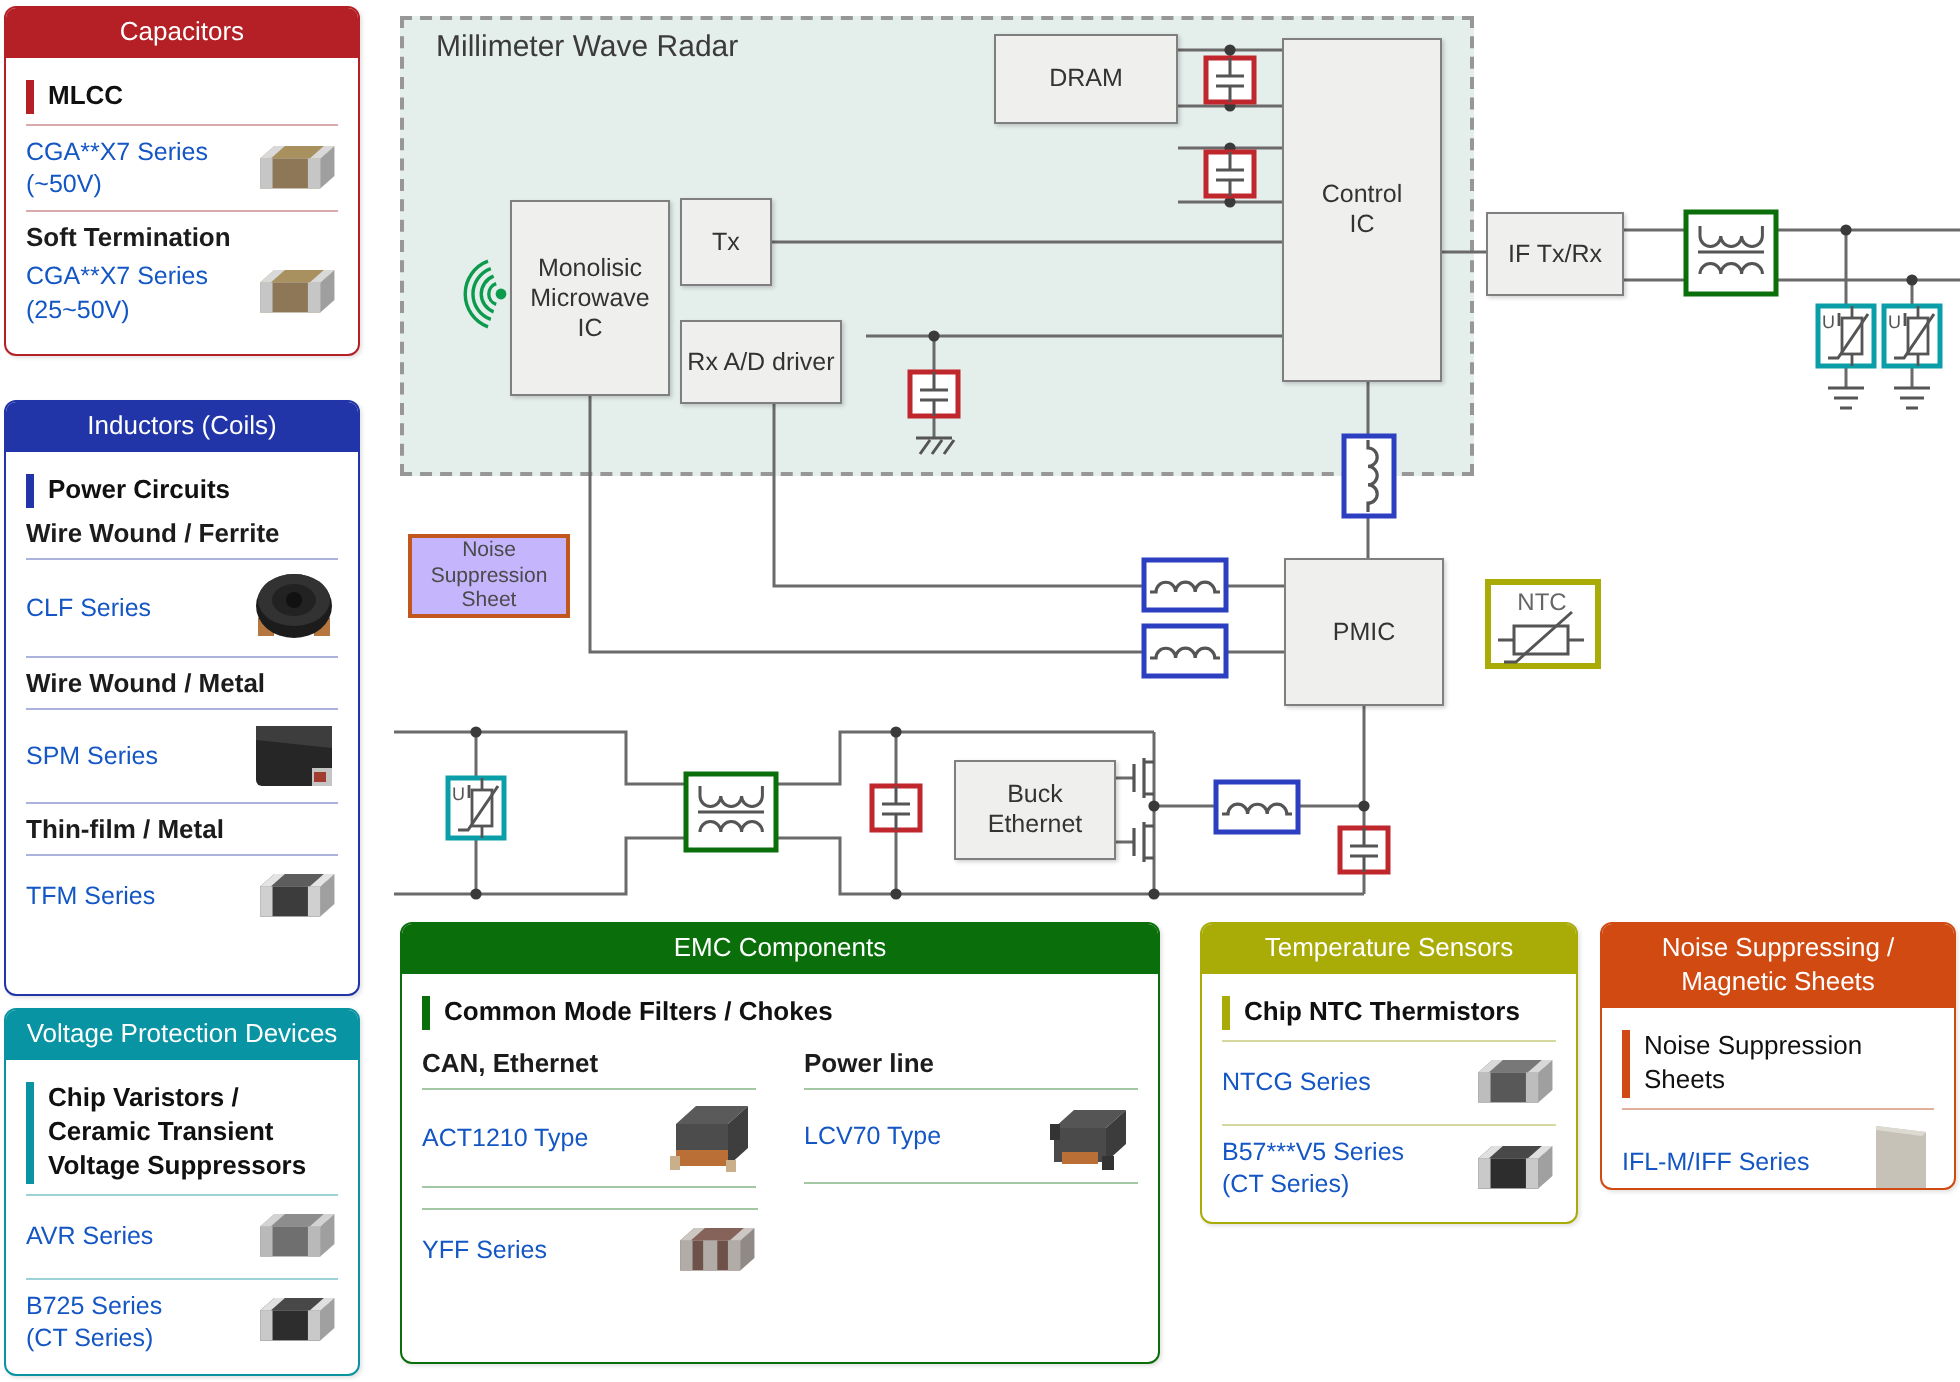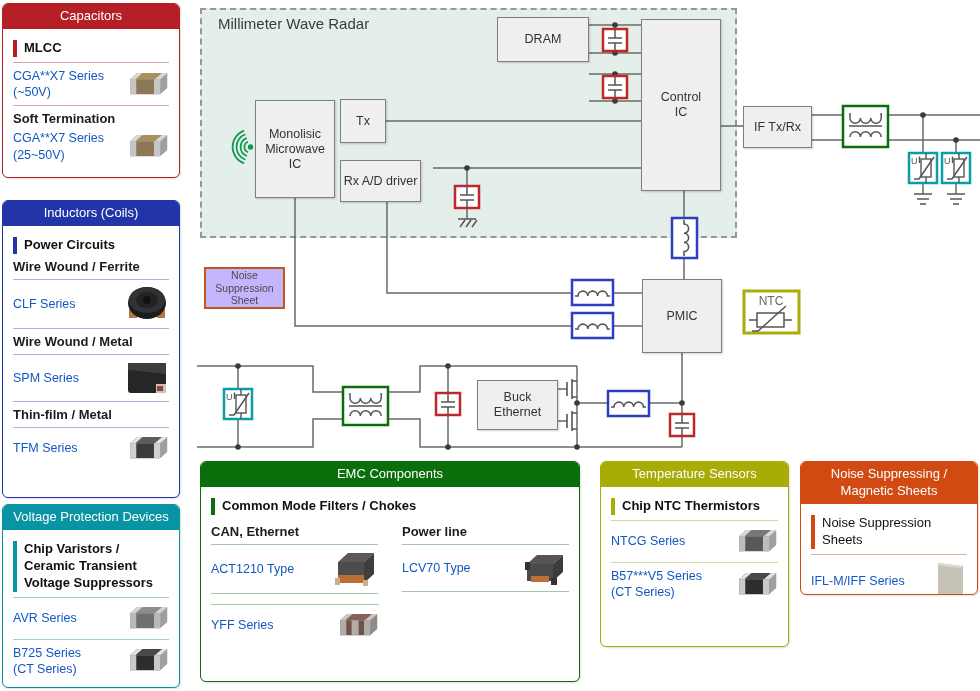--- a/index.html
+++ b/index.html
@@ -451,21 +451,21 @@
                 <polygon points="8,11 16,4 22,4 14,11" fill="#ccc7c3"></polygon>
                 <polygon points="36,11 44,4 50,4 42,11" fill="#ccc7c3"></polygon>
                 <rect x="21" y="11" width="8" height="17" fill="#b2aca8"></rect>
               </svg>
             </span>
         </div>
       </div>
     </div>
   </div>
 
-  <div class="panel p-tmp" style="left:600px;top:461px;width:189px;height:186px">
+  <div class="panel p-tmp" style="left:600px;top:461px;width:189px;height:151px">
     <div class="phead">Temperature Sensors</div>
     <div class="pbody">
       <div class="ghead">Chip NTC Thermistors</div>
       <div class="hr"></div>
       <div class="prod">
         <div class="pname">
           <span>NTCG Series</span>
         </div>
         <span class="islot">
             <svg width="46" height="31" viewBox="0 0 52 34">

